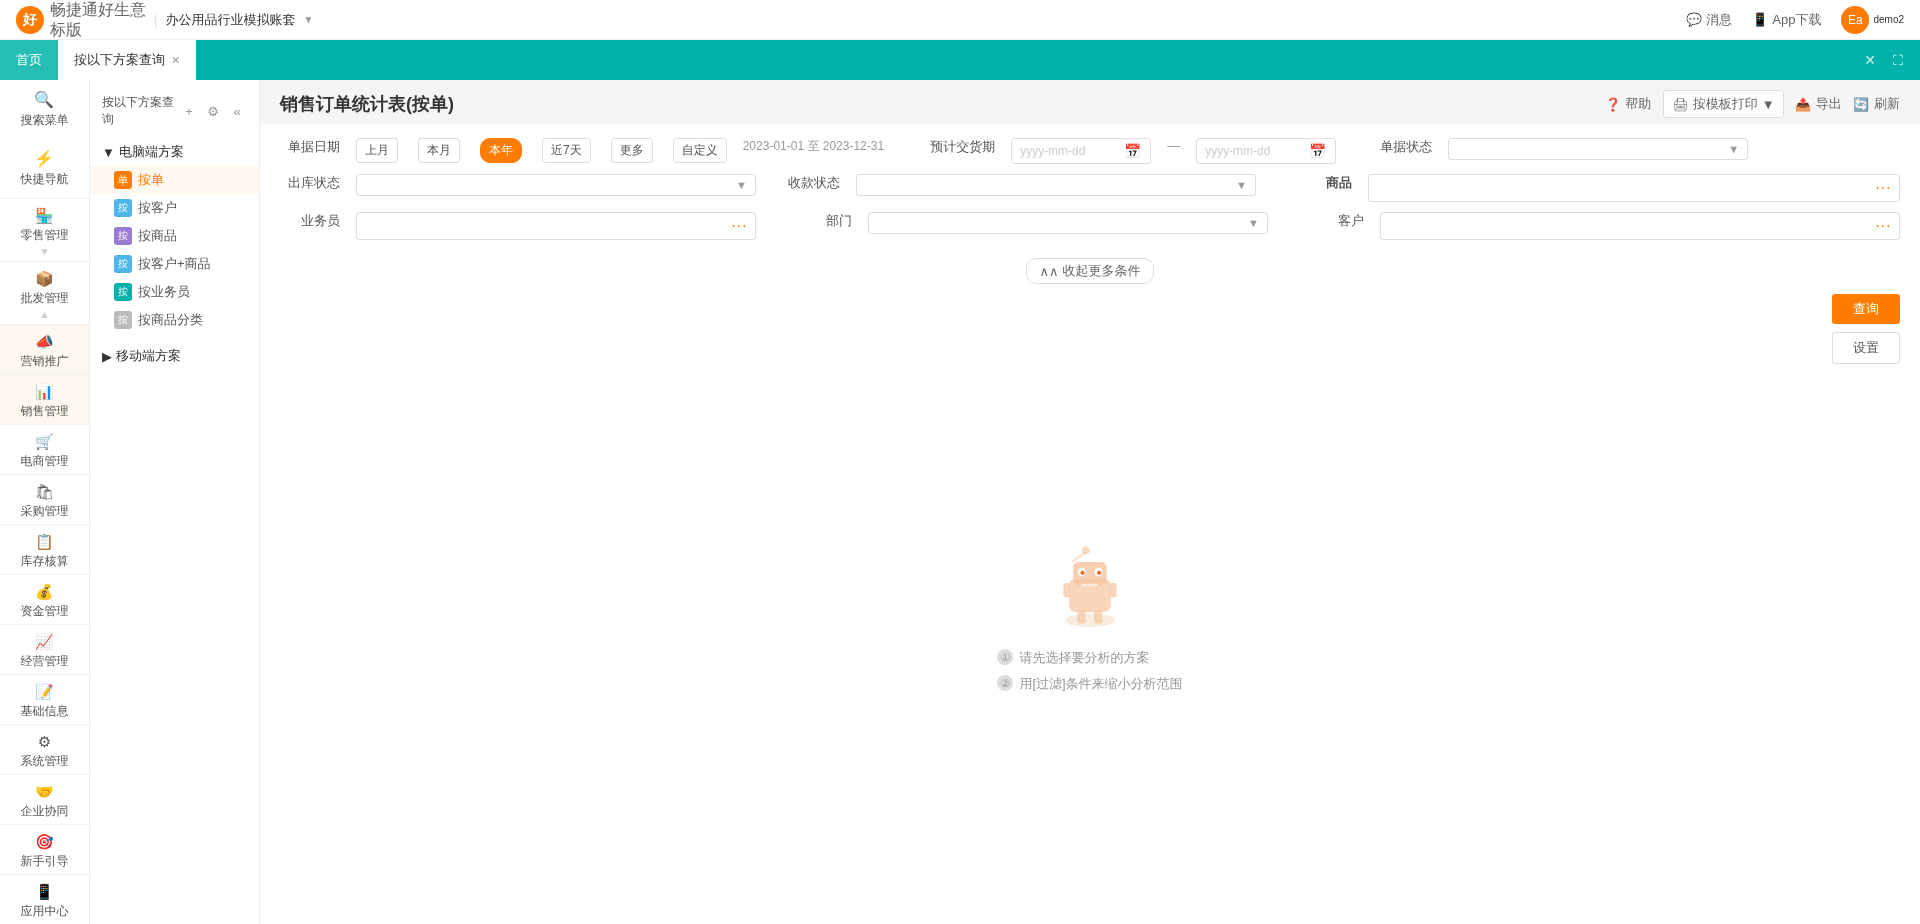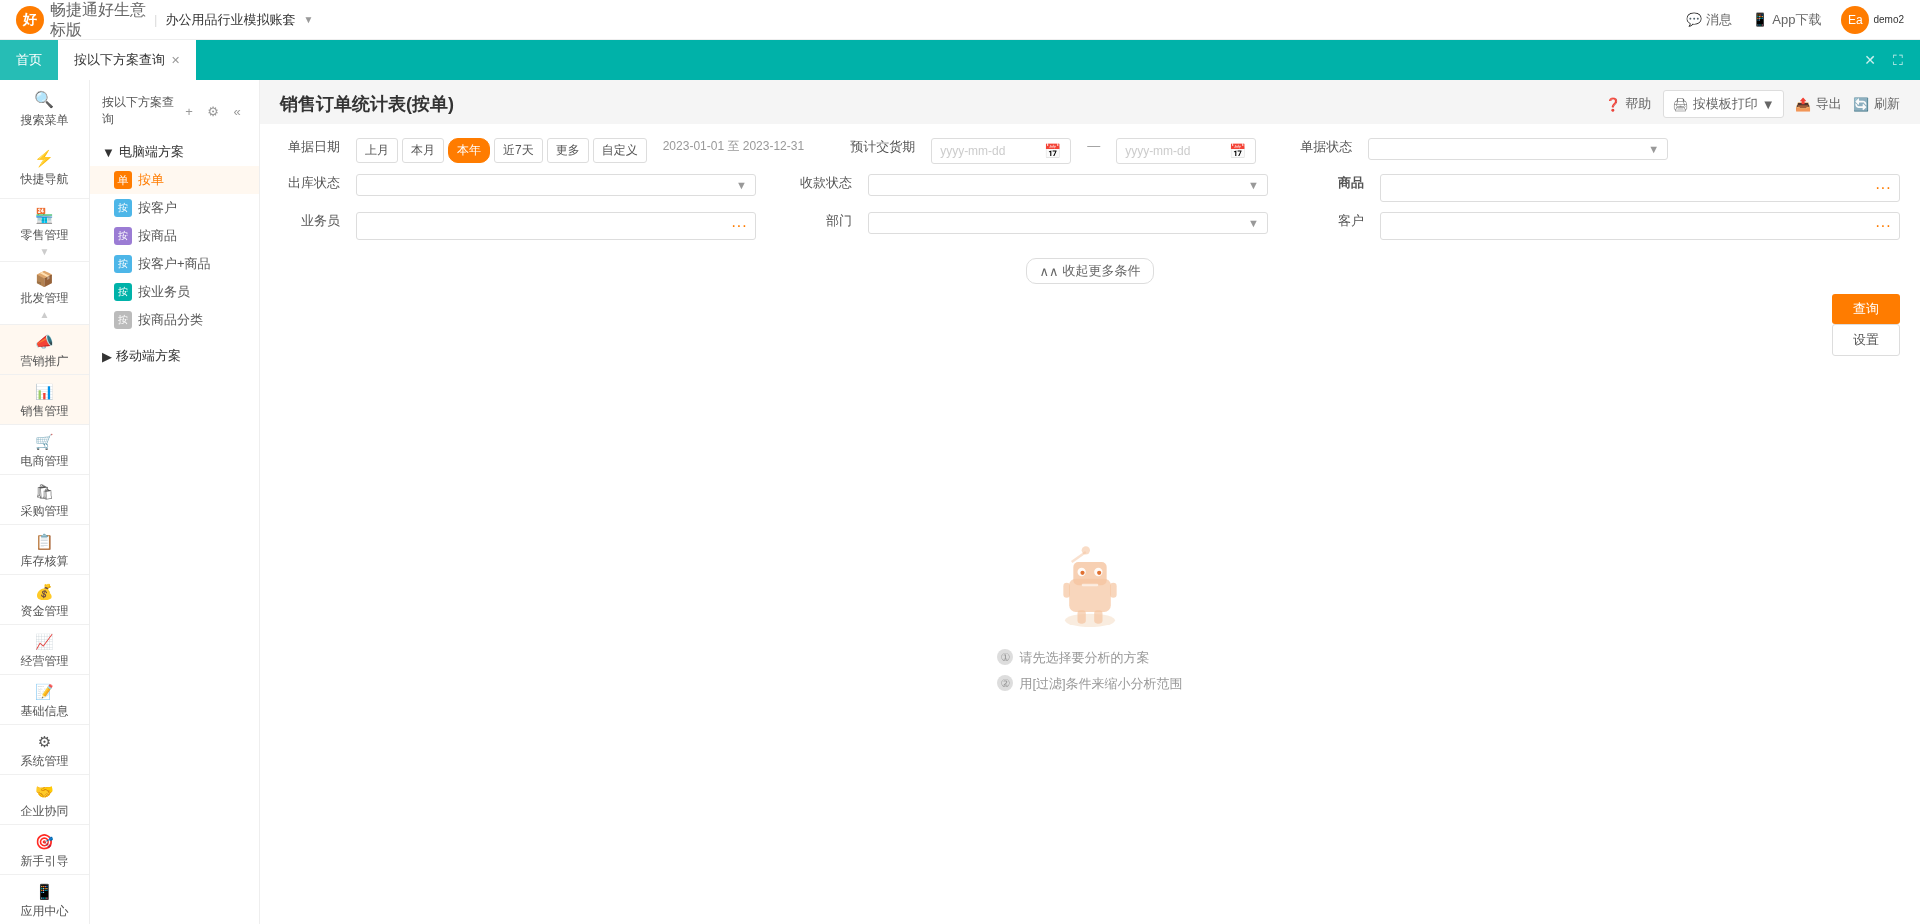--- a/index.html
+++ b/index.html
@@ -64,37 +64,37 @@
 
     
     .page-header { background: #f5f5f5; padding: 10px 20px 6px; display: flex; align-items: center; justify-content: space-between; flex-shrink: 0; }
     .page-title { font-size: 18px; font-weight: 600; color: #333; }
     .page-header-actions { display: flex; align-items: center; gap: 12px; }
     .hdr-action { display: flex; align-items: center; gap: 4px; font-size: 13px; color: #666; cursor: pointer; }
     .hdr-action-btn { display: flex; align-items: center; gap: 4px; font-size: 13px; color: #666; cursor: pointer; padding: 4px 8px; border: 1px solid #ddd; border-radius: 3px; background: white; }
     .filter-row { display: flex; align-items: flex-start; gap: 16px; margin-bottom: 10px; }
     .filter-row:last-child { margin-bottom: 0; }
     .filter-label { font-size: 13px; color: #555; white-space: nowrap; min-width: 60px; text-align: right; }
-    .date-btns { display: flex; align-items: center; gap: 4px; }
+    .date-btns { display: flex; align-items: center; gap: 20px; }
     .date-btn { padding: 3px 8px; font-size: 12px; border: 1px solid #ddd; border-radius: 3px; cursor: pointer; background: white; color: #555; }
     .date-btn.active { background: #ff7c00; color: white; border-color: #ff7c00; border-radius: 10px; }
     .date-range-text { font-size: 12px; color: #999; }
     .filter-select { border: 1px solid #ddd; border-radius: 3px; padding: 4px 8px; font-size: 13px; color: #333; background: white; flex: 1; display: flex; align-items: center; justify-content: space-between; cursor: pointer; min-width: 120px; }
     .filter-date-input { border: 1px solid #ddd; border-radius: 3px; padding: 4px 8px; font-size: 13px; color: #ccc; background: white; width: 140px; display: flex; align-items: center; justify-content: space-between; cursor: pointer; }
     .date-sep { color: #999; }
     .cal-icon { color: #ff7c00; font-size: 14px; }
     .more-dots { color: #ff7c00; font-size: 16px; cursor: pointer; }
     .chevron-down { color: #999; font-size: 11px; }
 
     
     .collapse-row { display: flex; justify-content: center; padding: 8px 0; background: white; }
     .collapse-btn { display: flex; align-items: center; gap: 4px; font-size: 13px; color: #666; cursor: pointer; padding: 3px 12px; border: 1px solid #ddd; border-radius: 10px; background: white; }
 
     
-    .query-btns { position: absolute; right: 20px; top: 170px; display: flex; flex-direction: column; gap: 0; }
+    .query-btns { position: absolute; right: 20px; top: 170px; display: flex; flex-direction: column; gap: 8px; }
     .btn-query { background: #ff7c00; color: white; border: none; border-radius: 3px; padding: 6px 20px; font-size: 13px; cursor: pointer; }
     .btn-settings { background: white; color: #555; border: 1px solid #ddd; border-radius: 3px; padding: 6px 20px; font-size: 13px; cursor: pointer; }
 
     
     .empty-state { flex: 1; display: flex; flex-direction: column; align-items: center; justify-content: center; gap: 12px; background: white; }
     .empty-icon { width: 100px; height: 100px; }
     .empty-tips { display: flex; flex-direction: column; gap: 8px; }
     .empty-tip { display: flex; align-items: flex-start; gap: 6px; font-size: 13px; color: #999; }
     .tip-num { width: 16px; height: 16px; border-radius: 50%; background: #ddd; color: #999; font-size: 11px; display: flex; align-items: center; justify-content: center; flex-shrink: 0; }
 
@@ -331,21 +331,21 @@
             </div>
           </div>
 
           <div class="filter-row">
             <span class="filter-label">出库状态</span>
             <div class="filter-select" style="flex:1;max-width:400px;">
               <span></span>
               <span class="chevron-down">▼</span>
             </div>
 
-            <span class="filter-label" style="margin-left:20px;">收款状态</span>
+            <span class="filter-label" style="margin-left:8px;">收款状态</span>
             <div class="filter-select" style="flex:1;max-width:400px;">
               <span></span>
               <span class="chevron-down">▼</span>
             </div>
 
             <span class="filter-label" style="margin-left:20px;font-weight:bold;">商品</span>
             <div class="filter-select" style="flex:1;">
               <span></span>
               <span class="more-dots">···</span>
             </div>

